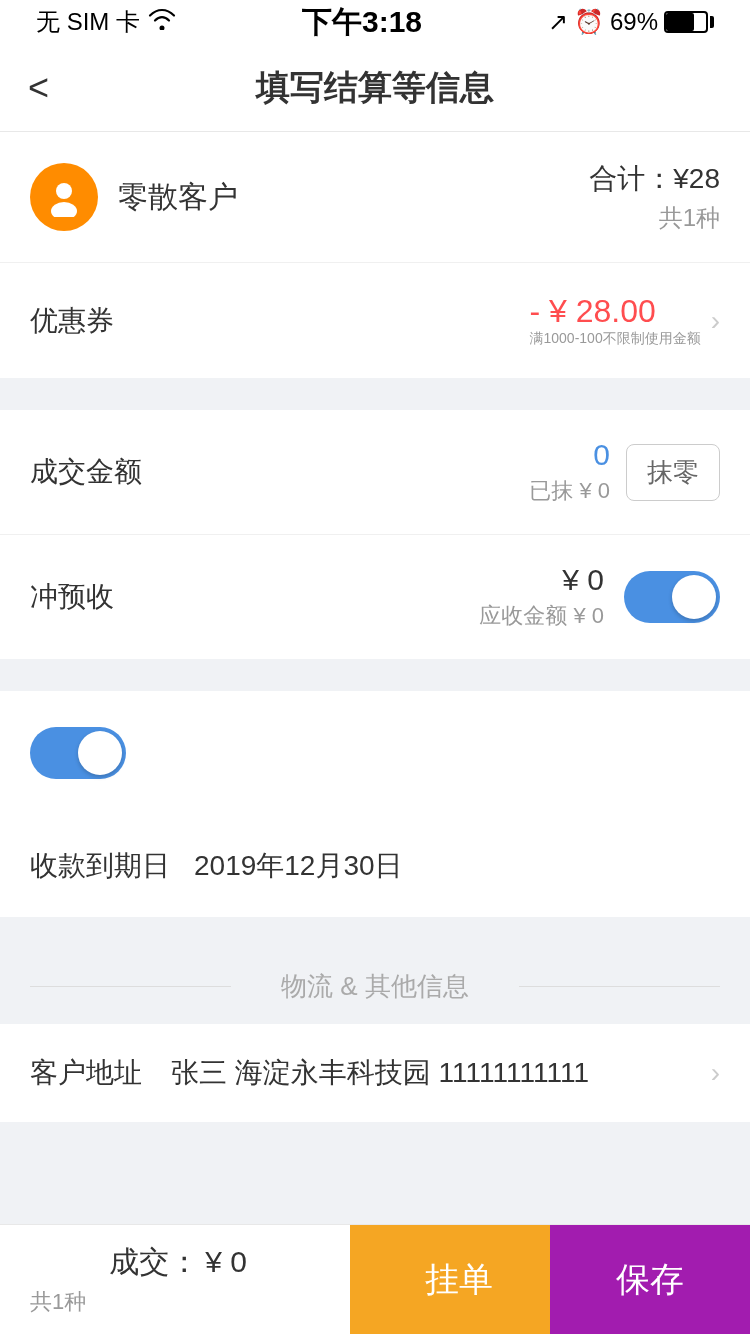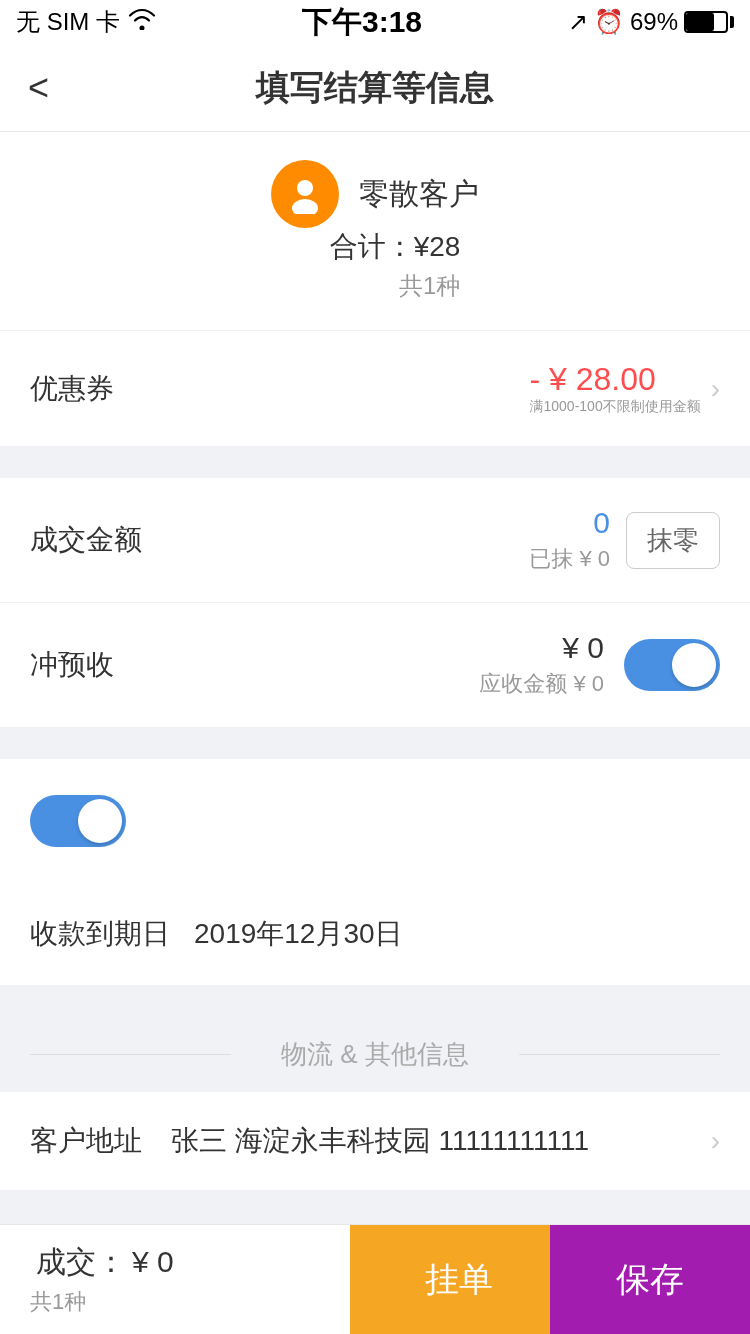--- a/index.html
+++ b/index.html
@@ -15,21 +15,21 @@
     }
 
     
     .status-bar {
       width: 750px;
       height: 44px;
       background: #fff;
       display: flex;
       align-items: center;
       justify-content: space-between;
-      padding: 0 16px;
+      padding: 0 36px;
       font-size: 24px;
       color: #000;
     }
     .status-left { display: flex; align-items: center; gap: 8px; }
     .status-center { font-size: 30px; font-weight: 600; }
     .status-right { display: flex; align-items: center; gap: 6px; font-size: 24px; }
 
     
     .nav-bar {
       width: 750px;
@@ -60,21 +60,20 @@
       margin-bottom: 16px;
     }
 
     
     .customer-row {
       display: flex;
       align-items: center;
       justify-content: space-between;
       padding: 28px 30px;
       background: #fff;
-      flex-direction: column;
     }
     .customer-left { display: flex; align-items: center; gap: 20px; }
     .customer-avatar {
       width: 68px;
       height: 68px;
       border-radius: 50%;
       background: #ff8c00;
       display: flex;
       align-items: center;
       justify-content: center;
@@ -227,21 +226,21 @@
       height: 110px;
       display: flex;
       align-items: center;
       background: #fff;
       border-top: 1px solid #e8e8e8;
     }
     .bottom-info {
       flex: 1;
       padding: 0 30px;
     }
-    .bottom-deal { font-size: 28px; color: #333; }
+    .bottom-deal { font-size: 28px; color: #333; text-align: center; }
     .bottom-deal span { font-size: 30px; color: #333; margin-left: 6px; }
     .bottom-count { font-size: 22px; color: #999; margin-top: 4px; }
     .bottom-btn-hang {
       width: 200px;
       height: 110px;
       background: #f5a623;
       display: flex;
       align-items: center;
       justify-content: center;
       font-size: 34px;

